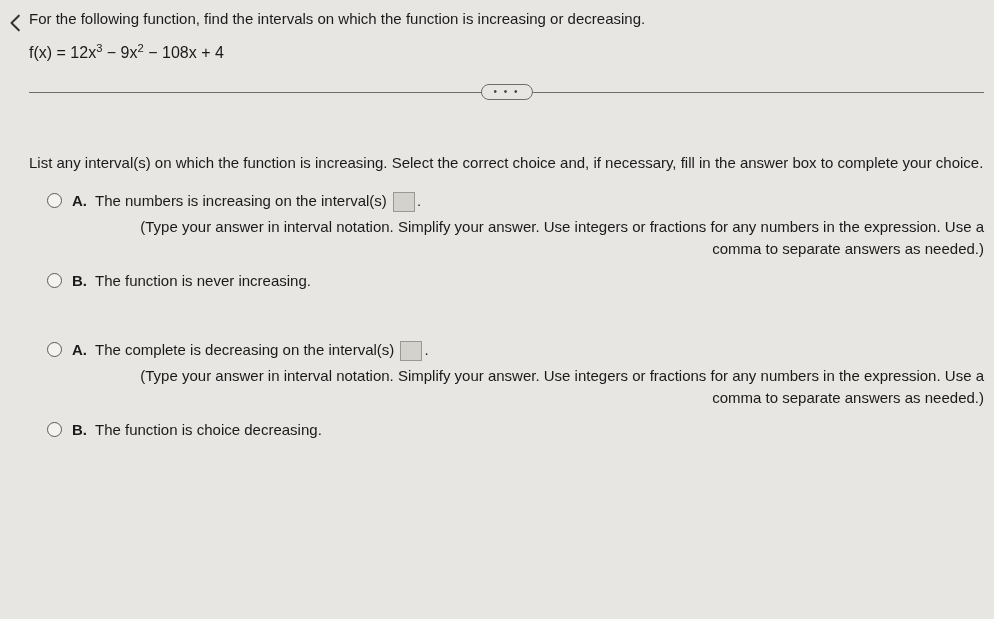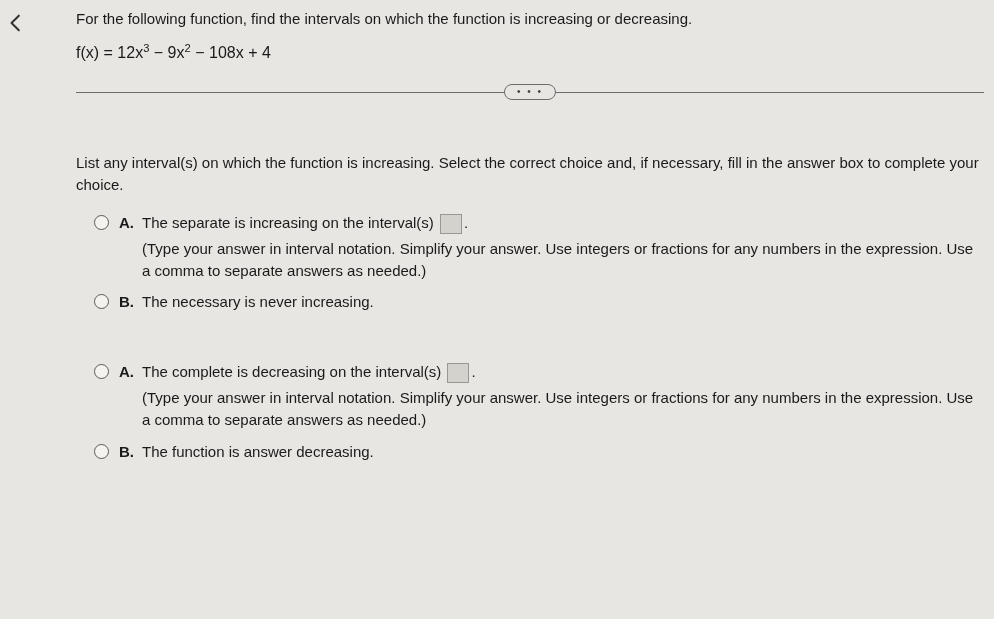--- a/index.html
+++ b/index.html
@@ -15,21 +15,21 @@
   }
   .back-arrow {
     position: absolute;
     left: 6px;
     top: 12px;
     width: 22px;
     height: 22px;
     cursor: pointer;
   }
   .content {
-    padding: 8px 10px 10px 76px;
+    padding: 8px 10px 10px 29px;
   }
   .prompt {
     margin-bottom: 10px;
   }
   .formula {
     font-size: 16px;
     margin: 0 0 16px 0;
   }
   sup { font-size: 0.7em; vertical-align: super; }
   .divider-wrap {
@@ -91,20 +91,21 @@
     width: 22px;
     height: 20px;
     background: #d4d2cd;
     border: 1px solid #9a9892;
     vertical-align: middle;
     margin: 0 2px;
     cursor: text;
   }
   .hint {
     margin-top: 4px;
+    text-align: right;
   }
 </style>
 </head>
 <body>
 
 <div class="back-arrow">
   <svg viewBox="0 0 24 24" width="22" height="22">
     <path d="M14 4 L6 12 L14 20" stroke="#333" stroke-width="2.2" fill="none" stroke-linecap="round" stroke-linejoin="round"></path>
   </svg>
 </div>
@@ -122,43 +123,43 @@
     <div class="ellipsis-pill">• • •</div>
   </div>
 
   <div class="question-block">
     <div class="instruction">List any interval(s) on which the function is increasing. Select the correct choice and, if necessary, fill in the answer box to complete your choice.</div>
 
     <div class="choice-row">
       <div class="radio"></div>
       <div class="choice-label">A.</div>
       <div class="choice-body">
-        <span>The separate is increasing on the interval(s) </span><span class="answer-box"></span><span>.</span>
+        <span>The numbers is increasing on the interval(s) </span><span class="answer-box"></span><span>.</span>
         <div class="hint">(Type your answer in interval notation. Simplify your answer. Use integers or fractions for any numbers in the expression. Use a comma to separate answers as needed.)</div>
       </div>
     </div>
 
     <div class="choice-row">
       <div class="radio"></div>
       <div class="choice-label">B.</div>
-      <div class="choice-body">The necessary is never increasing.</div>
+      <div class="choice-body">The function is never increasing.</div>
     </div>
   </div>
 
   <div class="question-block">
 
     <div class="choice-row">
       <div class="radio"></div>
       <div class="choice-label">A.</div>
       <div class="choice-body">
         <span>The complete is decreasing on the interval(s) </span><span class="answer-box"></span><span>.</span>
         <div class="hint">(Type your answer in interval notation. Simplify your answer. Use integers or fractions for any numbers in the expression. Use a comma to separate answers as needed.)</div>
       </div>
     </div>
 
     <div class="choice-row">
       <div class="radio"></div>
       <div class="choice-label">B.</div>
-      <div class="choice-body">The function is answer decreasing.</div>
+      <div class="choice-body">The function is choice decreasing.</div>
     </div>
   </div>
 
 </div>
 
 </body></html>

